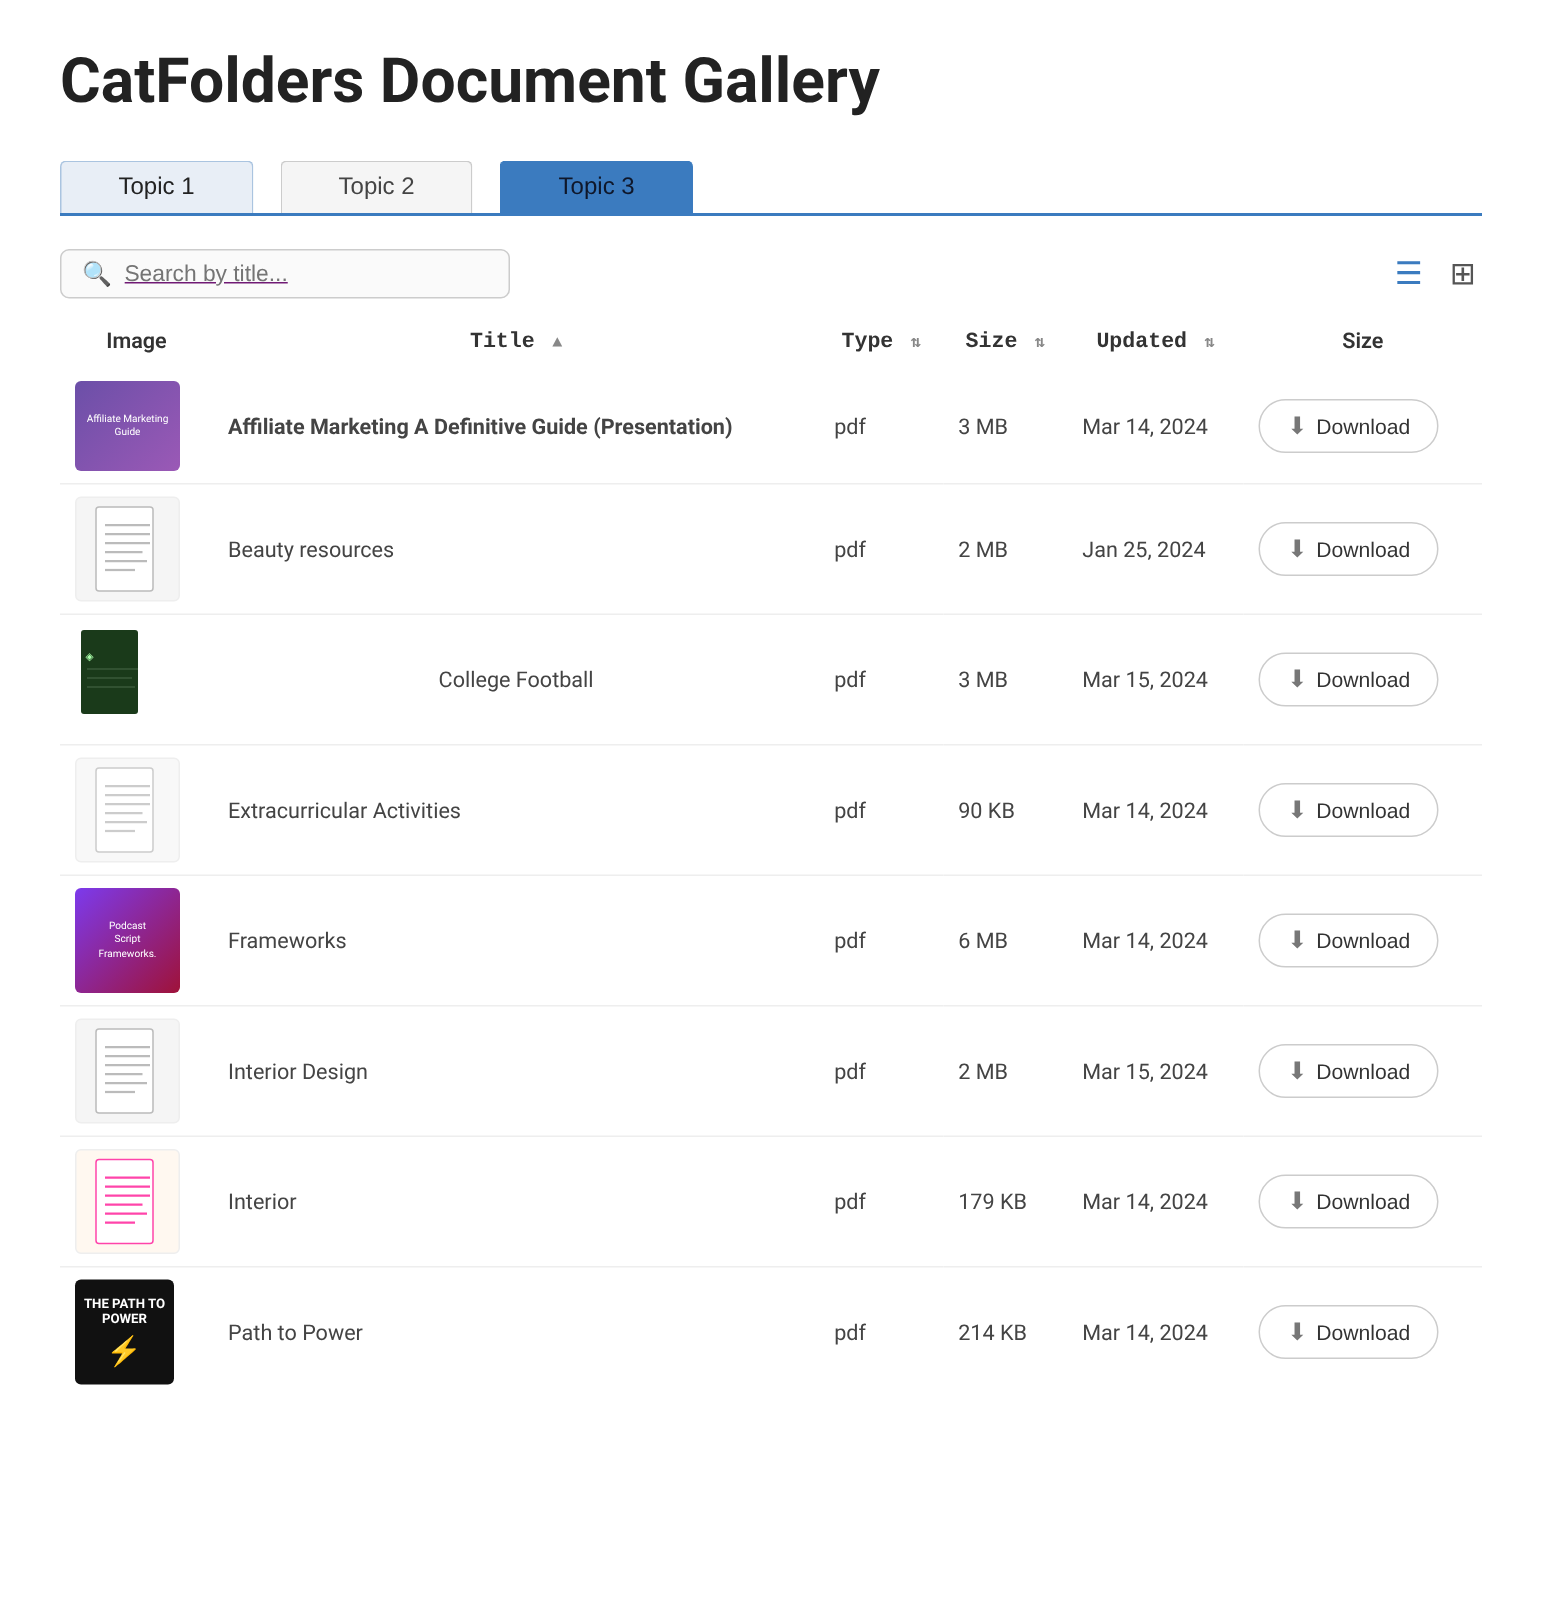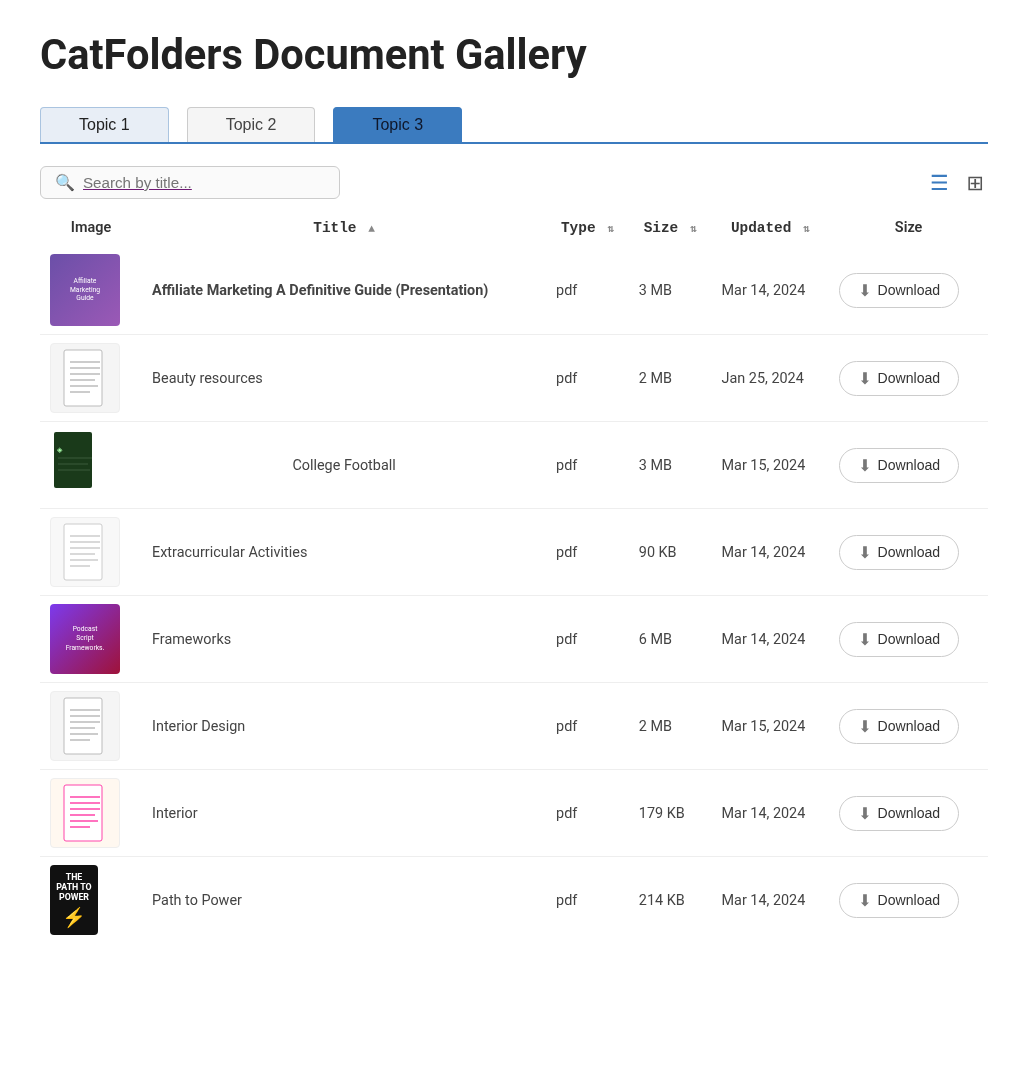--- a/index.html
+++ b/index.html
@@ -159,21 +159,21 @@
       <th class="sortable">Title <span class="sort-arrows">▲</span></th>
       <th class="sortable">Type <span class="sort-arrows">⇅</span></th>
       <th class="sortable">Size <span class="sort-arrows">⇅</span></th>
       <th class="sortable">Updated <span class="sort-arrows">⇅</span></th>
       <th>Size</th>
     </tr>
   </thead>
   <tbody id="table-body">
   <tr>
     <td>
-          <div style="width:70px;height:72px;border-radius:4px;background: linear-gradient(135deg, #6b4fa8, #9b59b6); color: white; font-size: 0.42rem; text-align: center; padding: 23px; display:flex; align-items:center; justify-content:center;; line-height:1.3;">Affiliate Marketing Guide</div>
+          <div style="width:70px;height:60px;border-radius:4px;background: linear-gradient(135deg, #6b4fa8, #9b59b6); color: white; font-size: 0.42rem; text-align: center; padding: 7px; display:flex; align-items:center; justify-content:center;; line-height:1.3;">Affiliate Marketing Guide</div>
         </td>
     <td style="min-width:220px;font-weight:bold;">Affiliate Marketing A Definitive Guide (Presentation)</td>
     <td>pdf</td>
     <td>3 MB</td>
     <td>Mar 14, 2024</td>
     <td>
       <button class="download-btn">
         <span style="color:#777;font-size:1rem;">⬇</span>
         <span>Download</span>
       </button>
@@ -310,21 +310,21 @@
     <td>Mar 14, 2024</td>
     <td>
       <button class="download-btn">
         <span style="color:#777;font-size:1rem;">⬇</span>
         <span>Download</span>
       </button>
     </td>
   </tr>
       <tr>
     <td>
-          <div style="width:48px;height:70px;border-radius:4px;background: #111; color: white; font-size: 0.5rem; text-align: center; padding: 5px; display:flex; align-items:center; justify-content:center; flex-direction:column; gap:4px;">
+          <div style="width:66px;height:70px;border-radius:4px;background: #111; color: white; font-size: 0.5rem; text-align: center; padding: 5px; display:flex; align-items:center; justify-content:center; flex-direction:column; gap:4px;">
             <span style="font-size:0.55rem;font-weight:bold;">THE PATH TO<br>POWER</span>
             <span style="font-size:1.2rem;">⚡</span>
           </div>
         </td>
     <td style="min-width:220px;">Path to Power</td>
     <td>pdf</td>
     <td>214 KB</td>
     <td>Mar 14, 2024</td>
     <td>
       <button class="download-btn">

